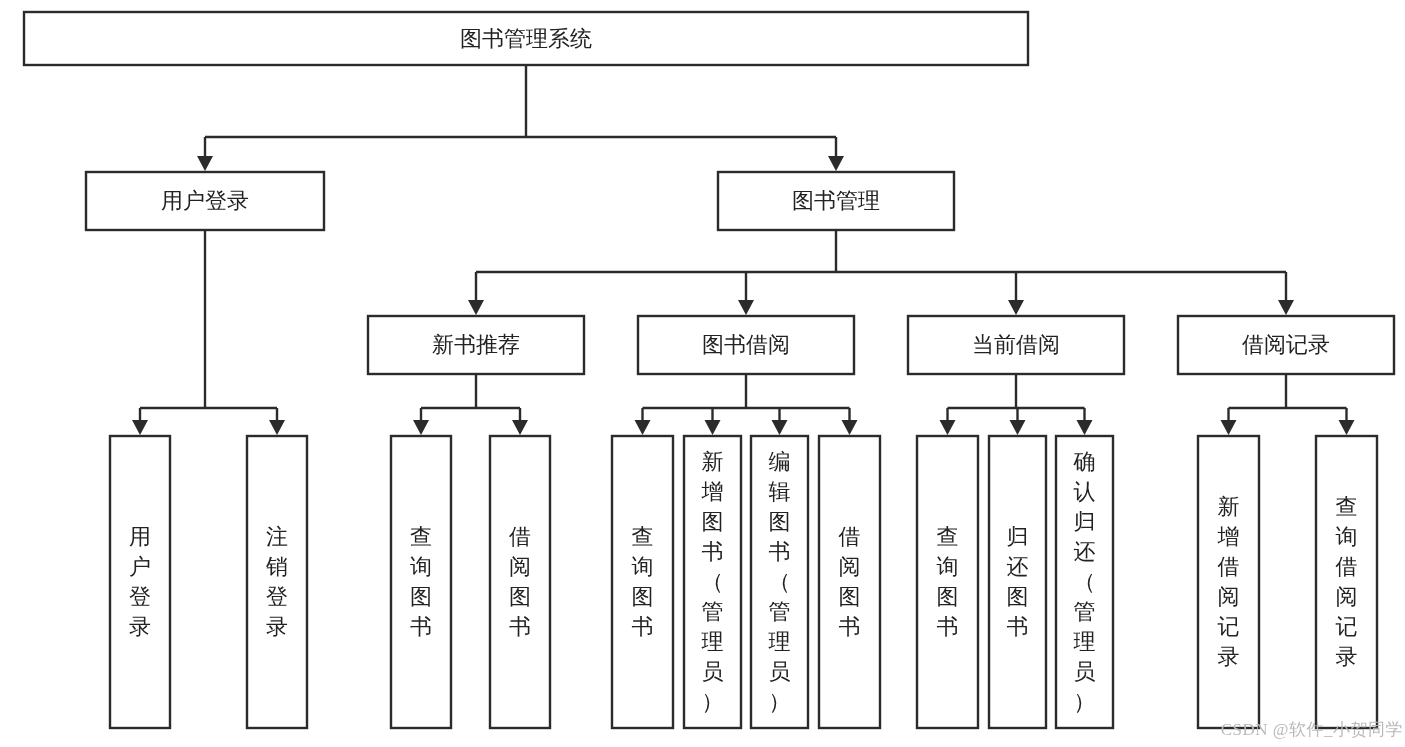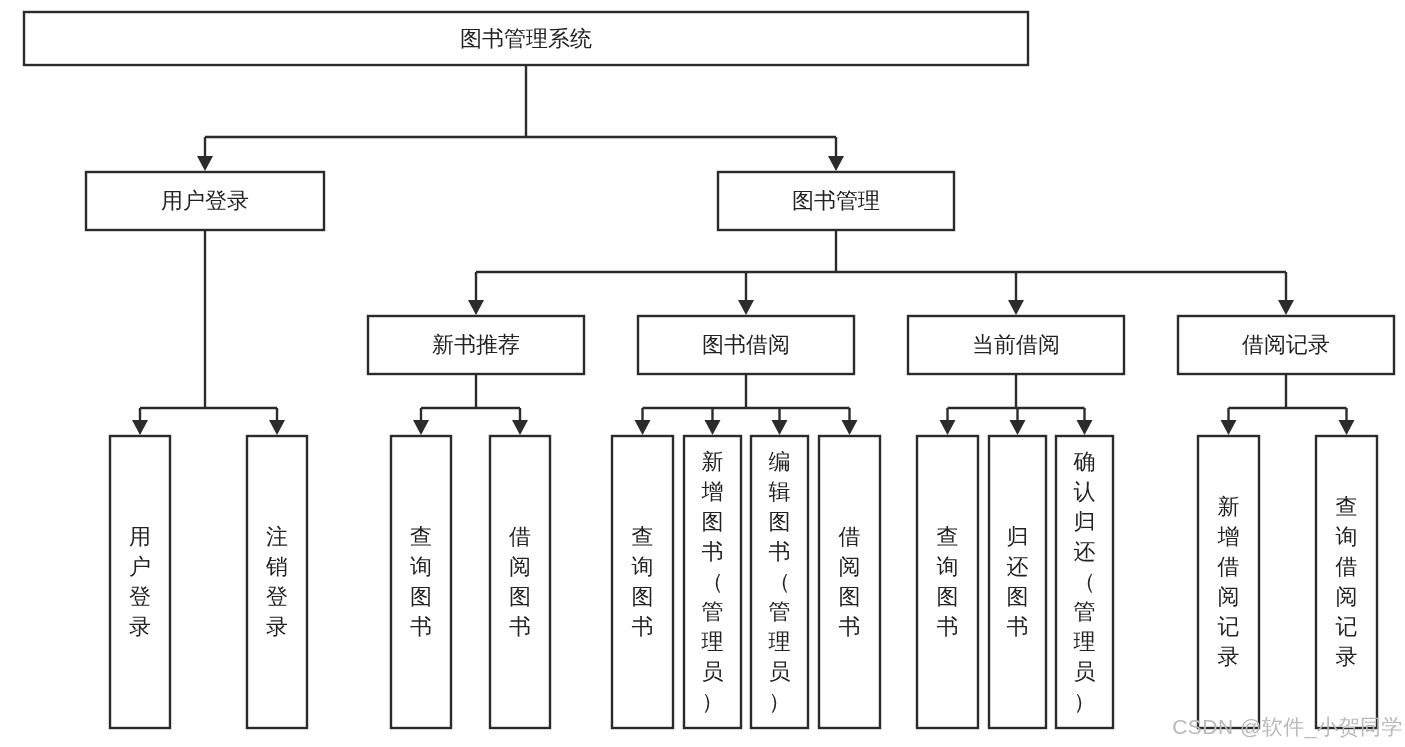--- a/index.html
+++ b/index.html
@@ -54,22 +54,22 @@
   .node-label-v {
     font-family: "DejaVu Sans", "Liberation Sans", sans-serif;
     font-size: 22px;
     fill: #222222;
     text-anchor: middle;
   }
   .watermark-text {
     position: absolute;
     right: 8px;
     bottom: 6px;
-    font-family: Liberation Sans, sans-serif;
-    font-size: 21px;
+    font-family: Liberation Serif, serif;
+    font-size: 17px;
     color: #b9b9b9;
     letter-spacing: 0.5px;
     white-space: nowrap;
     pointer-events: none;
   }
 </style>
 </head>
 <body>
 
 <div id="diagram-root">

